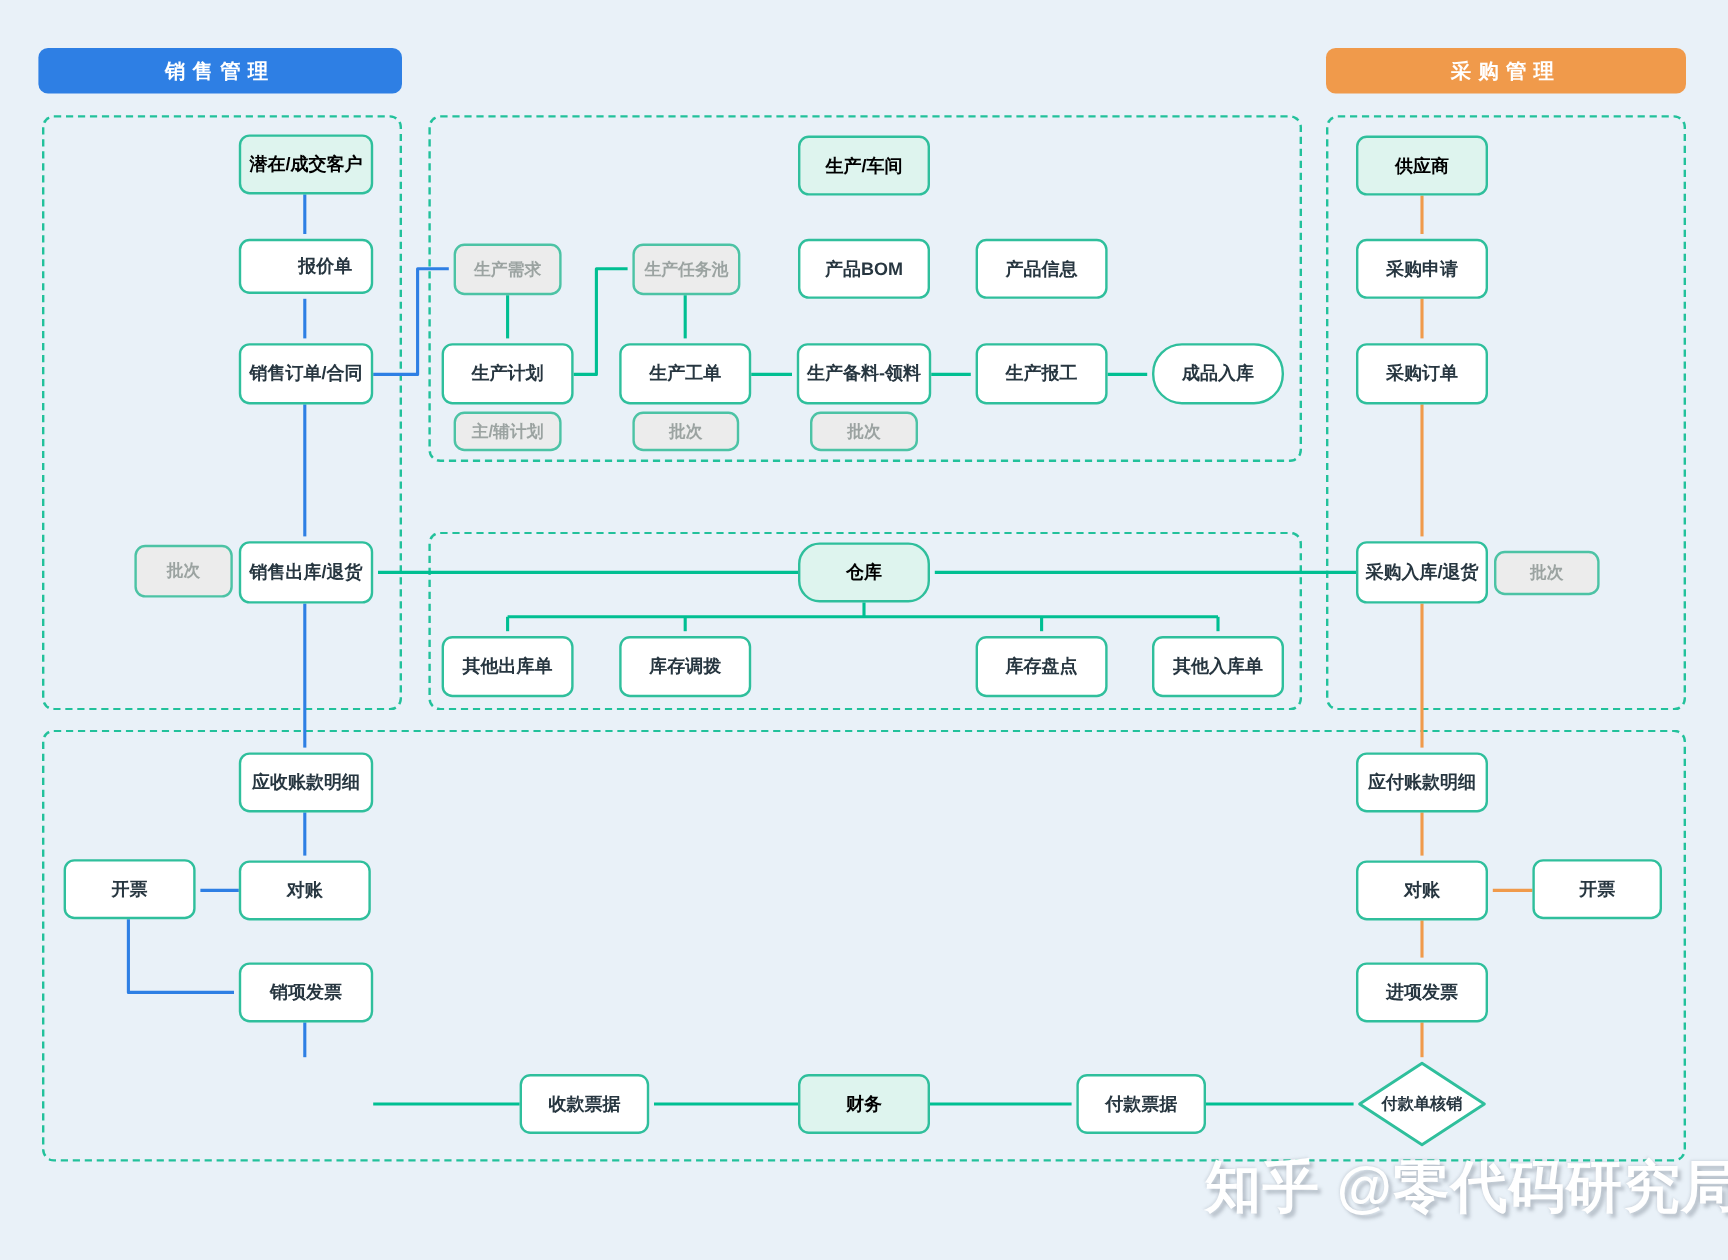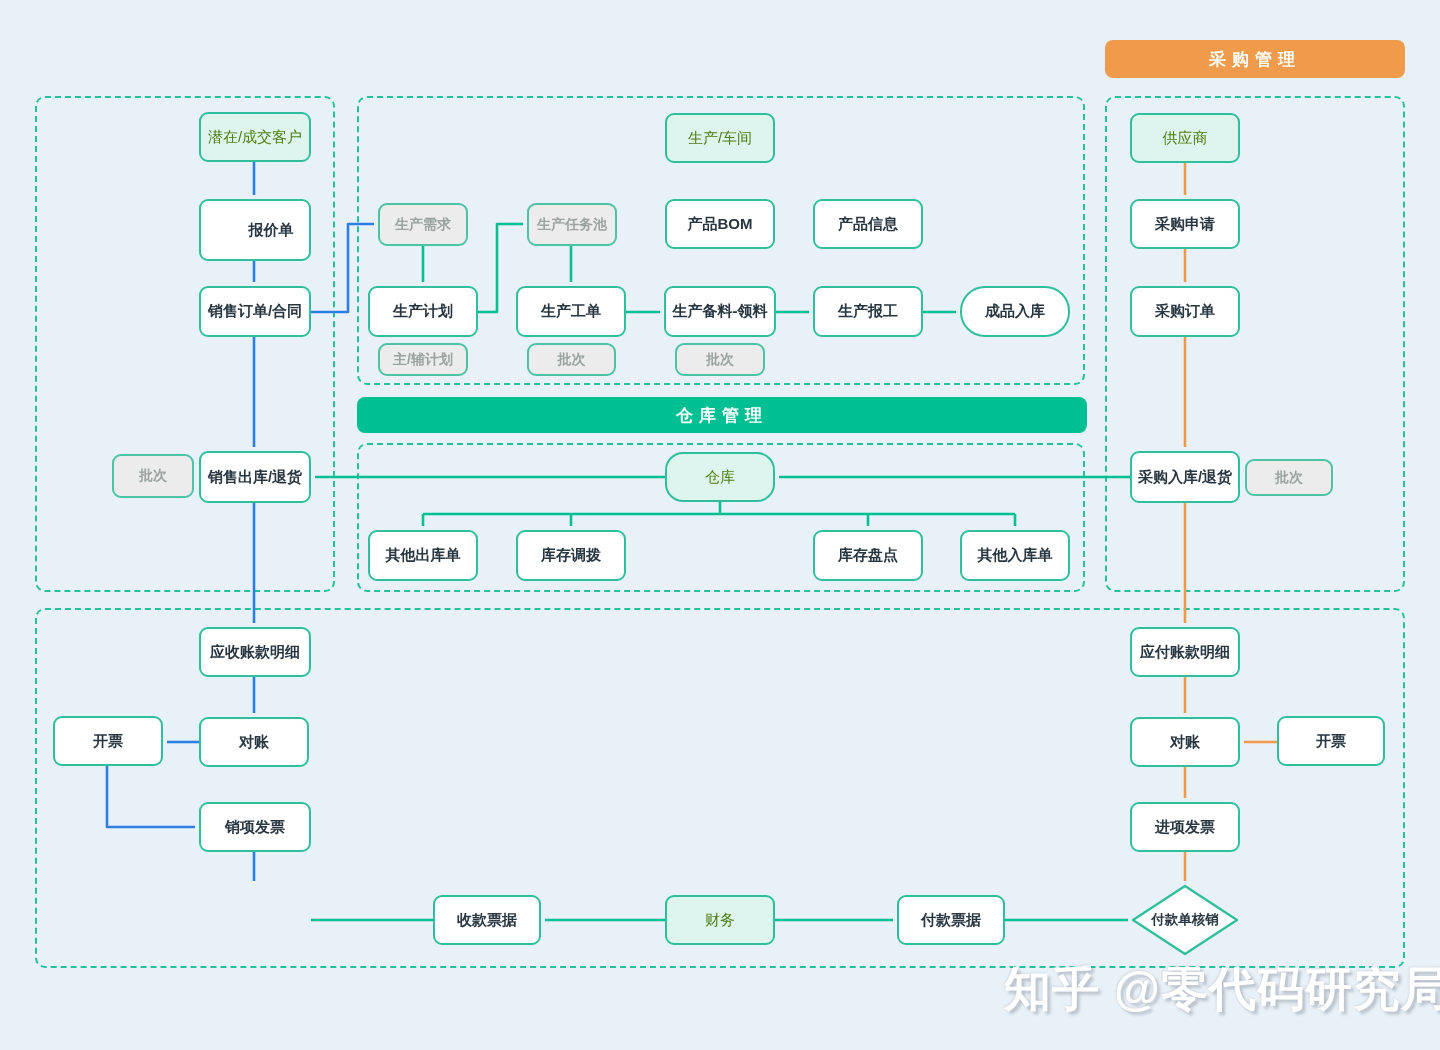--- a/index.html
+++ b/index.html
@@ -6,21 +6,21 @@
   .canvas{position:relative;width:1440px;height:1050px;background:#e9f1f8;overflow:hidden;
           font-family:"Liberation Sans","DejaVu Sans",sans-serif;}
   #group-layer,#node-layer{position:absolute;inset:0;}
   #edge-layer{position:absolute;inset:0;}
   #edge-layer path{fill:none;stroke-width:2.6;stroke-linejoin:round;}
   .group{position:absolute;border:2px dashed #22c19b;border-radius:10px;box-sizing:border-box;}
   .header{position:absolute;display:flex;align-items:center;justify-content:center;
           border-radius:8px;color:#ffffff;font-size:17px;font-weight:700;letter-spacing:6px;box-sizing:border-box;}
   .node{position:absolute;display:flex;align-items:center;justify-content:center;
         border-radius:9px;box-sizing:border-box;white-space:nowrap;}
-  .node--entity{background:#def4ee;border:2px solid #2fbf9c;font-size:15px;font-weight:400;color:#4d7c0f;}
+  .node--entity{background:#def4ee;border:2px solid #2fbf9c;font-size:15px;font-weight:700;color:#000000;}
   .node--process{background:#ffffff;border:2px solid #2fbf9c;font-size:15px;font-weight:700;color:#273640;}
   .node--tag{background:#ececec;border:2px solid #4cc3a5;font-size:14px;font-weight:600;color:#9ba3a1;}
   .node--decision{background:transparent;border:none;}
   .node--decision svg{position:absolute;left:0;top:0;}
   .node--decision polygon{fill:#ffffff;stroke:#2fbf9c;stroke-width:2.4;stroke-linejoin:round;}
   .node--decision .node-label{position:relative;font-size:13.5px;font-weight:700;color:#273640;}
   .watermark{position:absolute;left:1004px;top:958px;font-size:47px;font-weight:700;color:#ffffff;
              letter-spacing:1px;white-space:nowrap;
              text-shadow:3px 3px 3px rgba(110,120,135,0.38), -1px -1px 2px rgba(150,160,170,0.25);}
 </style>
@@ -77,42 +77,42 @@
       <path d="M1185,163 L1185,195" stroke="#f09a4b" marker-end="url(#arrow-orange)"></path>
       <path d="M1185,249 L1185,282" stroke="#f09a4b" marker-end="url(#arrow-orange)"></path>
       <path d="M1185,337 L1185,447" stroke="#f09a4b" marker-end="url(#arrow-orange)"></path>
       <path d="M1185,503 L1185,623" stroke="#f09a4b" marker-end="url(#arrow-orange)"></path>
       <path d="M1185,677 L1185,713" stroke="#f09a4b" marker-end="url(#arrow-orange)"></path>
       <path d="M1277,742 L1244,742" stroke="#f09a4b" marker-end="url(#arrow-orange)"></path>
       <path d="M1185,767 L1185,798" stroke="#f09a4b" marker-end="url(#arrow-orange)"></path>
       <path d="M1185,852 L1185,881" stroke="#f09a4b" marker-end="url(#arrow-orange)"></path>
     </svg>
   <div id="node-layer">
+      <div class="header" style="left: 32px; top: 40px; width: 303px; height: 38px; background: rgb(46, 127, 228);">
+        <span>销售管理</span>
+      </div>
       <div class="header" style="left: 1105px; top: 40px; width: 300px; height: 38px; background: rgb(240, 154, 75);">
         <span>采购管理</span>
       </div>
-      <div class="header" style="left: 357px; top: 397px; width: 730px; height: 36px; background: rgb(0, 191, 146);">
-        <span>仓库管理</span>
-      </div>
       <div class="node node--entity" style="left: 199px; top: 112px; width: 112px; height: 50px;">
         <span class="node-label">潜在/成交客户</span>
       </div>
       <div class="node node--entity" style="left: 665px; top: 113px; width: 110px; height: 50px;">
         <span class="node-label">生产/车间</span>
       </div>
       <div class="node node--entity" style="left: 1130px; top: 113px; width: 110px; height: 50px;">
         <span class="node-label">供应商</span>
       </div>
       <div class="node node--entity" style="left: 665px; top: 452px; width: 110px; height: 50px; border-radius: 18px;">
         <span class="node-label">仓库</span>
       </div>
       <div class="node node--entity" style="left: 665px; top: 895px; width: 110px; height: 50px;">
         <span class="node-label">财务</span>
       </div>
-      <div class="node node--process" style="left: 199px; top: 199px; width: 112px; height: 62px; padding-left: 32px;">
+      <div class="node node--process" style="left: 199px; top: 199px; width: 112px; height: 46px; padding-left: 32px;">
         <span class="node-label">报价单</span>
       </div>
       <div class="node node--process" style="left: 199px; top: 286px; width: 112px; height: 51px;">
         <span class="node-label">销售订单/合同</span>
       </div>
       <div class="node node--process" style="left: 199px; top: 451px; width: 112px; height: 52px;">
         <span class="node-label">销售出库/退货</span>
       </div>
       <div class="node node--process" style="left: 199px; top: 627px; width: 112px; height: 50px;">
         <span class="node-label">应收账款明细</span>

